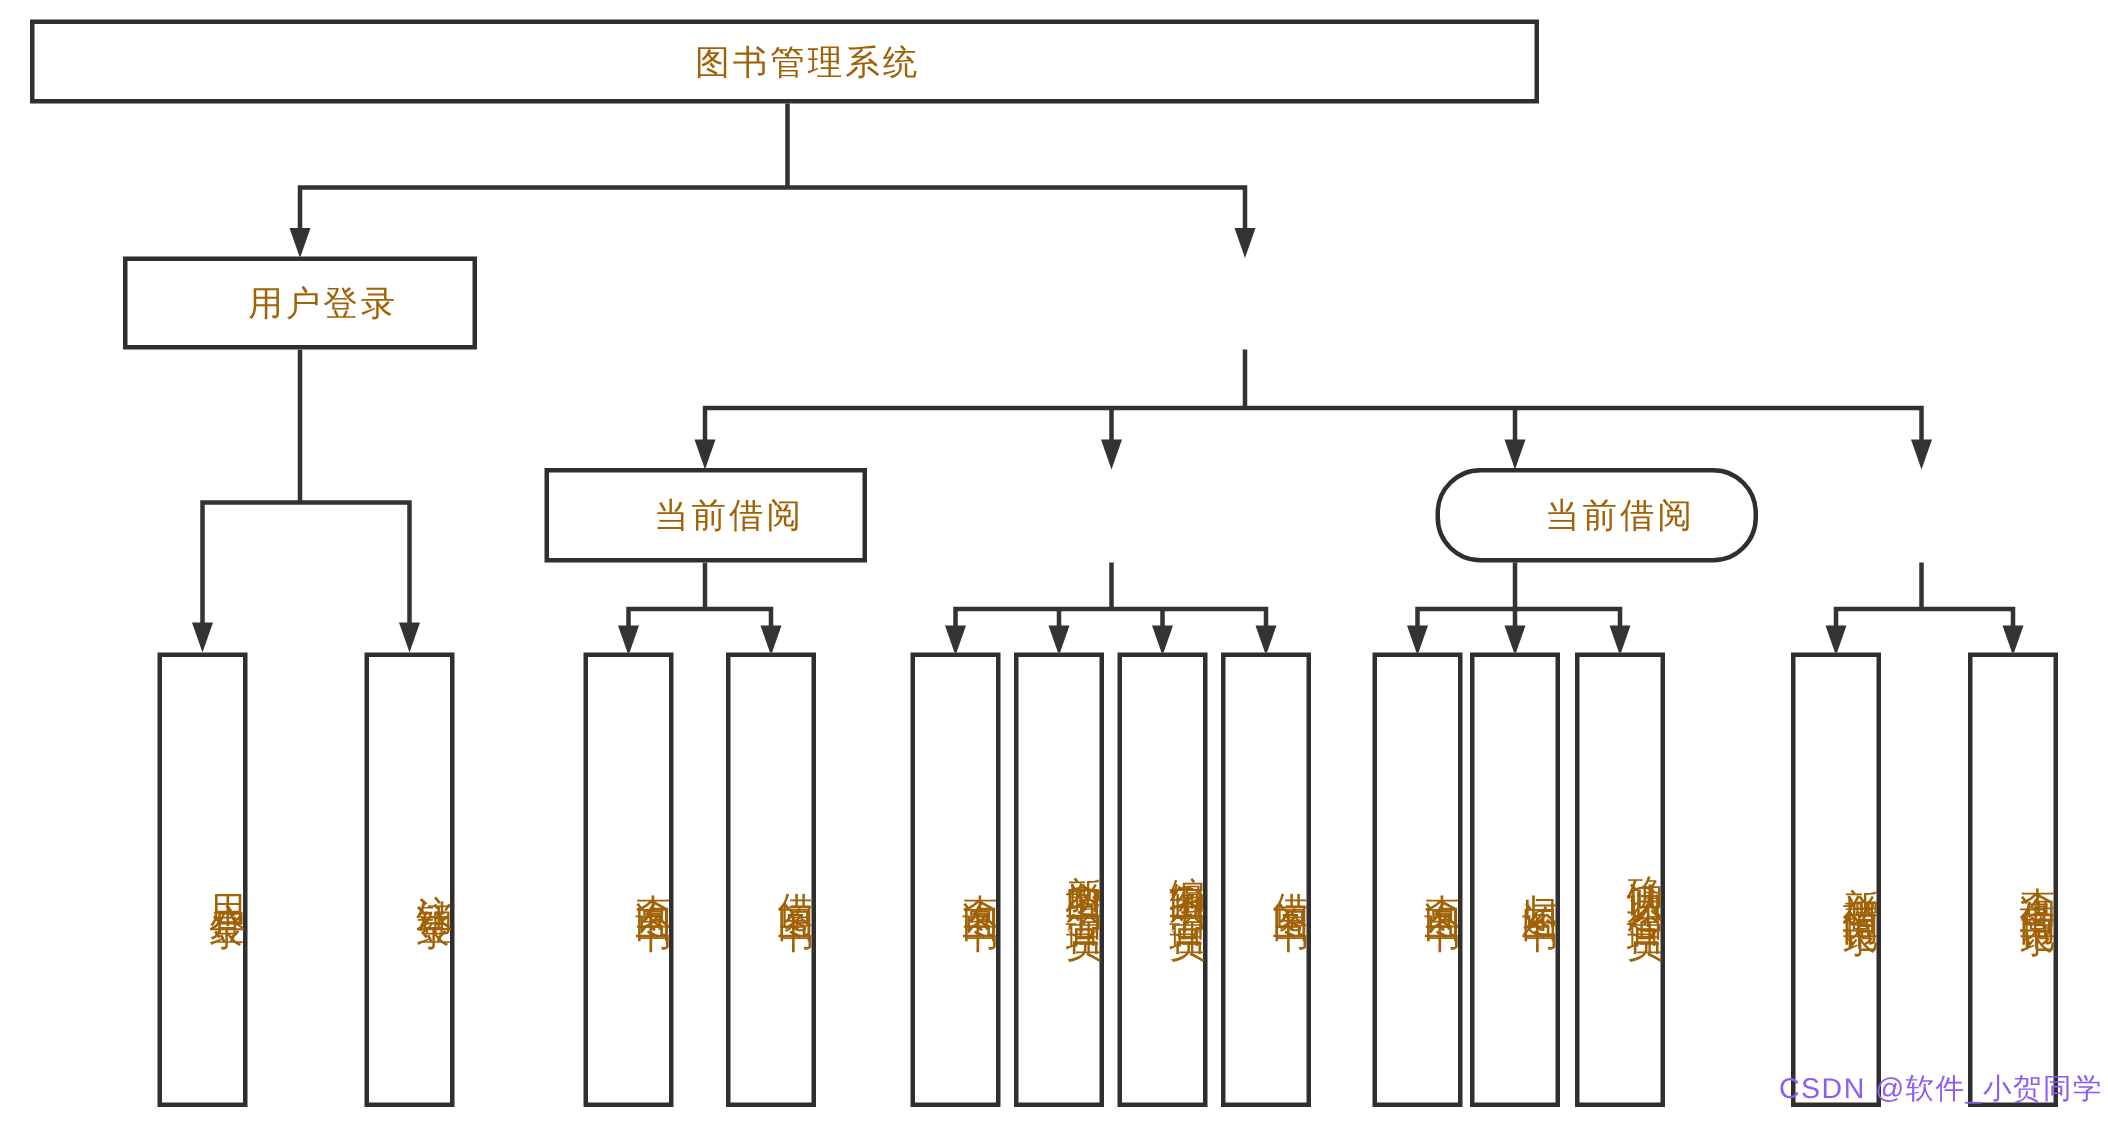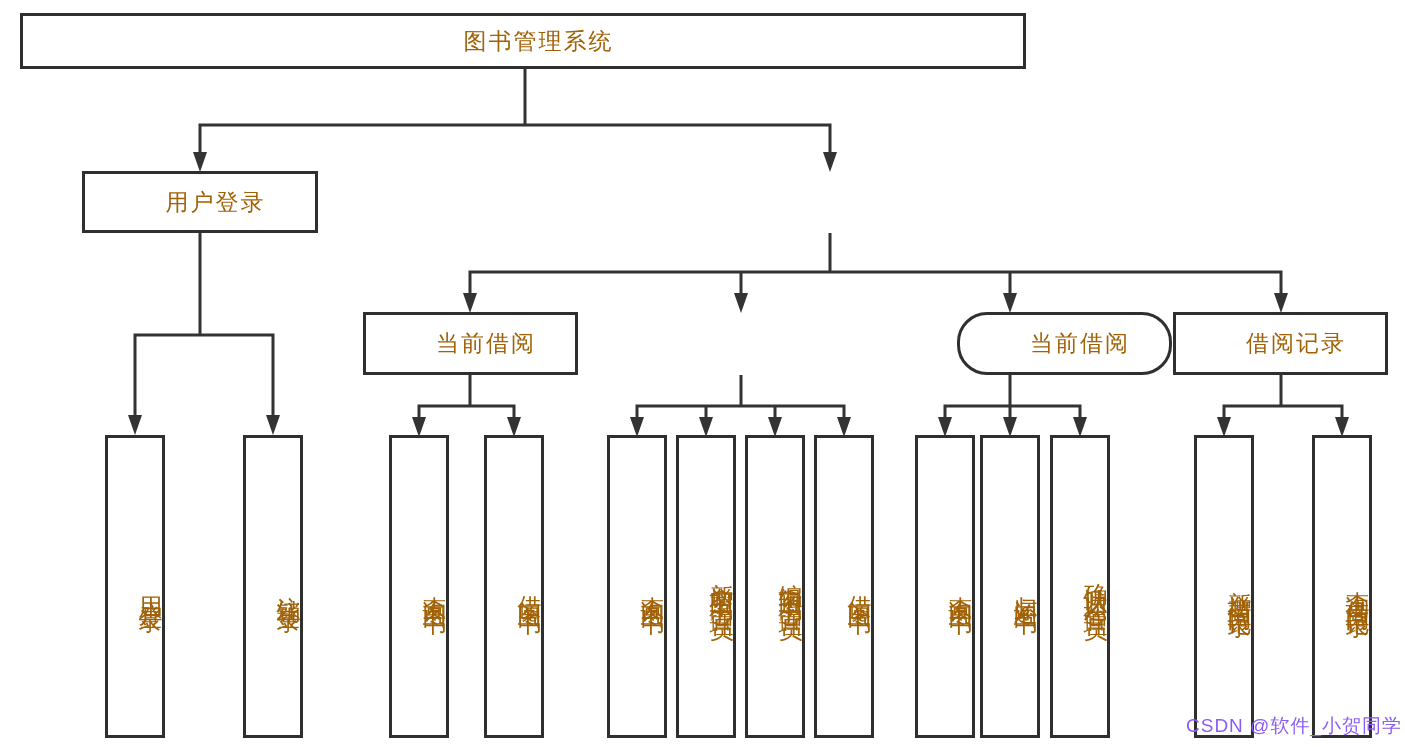--- a/index.html
+++ b/index.html
@@ -77,21 +77,20 @@
       <polygon points="1335,417 1349,417 1342,437"></polygon>
     </g>
   </svg>
 
   <div class="box root h">图书管理系统</div>
 
   <div class="box b-login h">用户登录</div>
 
   <div class="box l3 l3-0 h">当前借阅</div>
   <div class="box l3 l3-2 h">当前借阅</div>
-  <div class="box l3 l3-3 h">借阅记录</div>
 
   <div class="box leaf lf-0 v">用户登录</div>
   <div class="box leaf lf-1 v">注销登录</div>
 
   <div class="box leaf lf-2 v">查询图书</div>
   <div class="box leaf lf-3 v">借阅图书</div>
 
   <div class="box leaf lf-4 v">查询图书</div>
   <div class="box leaf lf-5 v">新增图书（管理员）</div>
   <div class="box leaf lf-6 v">编辑图书（管理员）</div>

